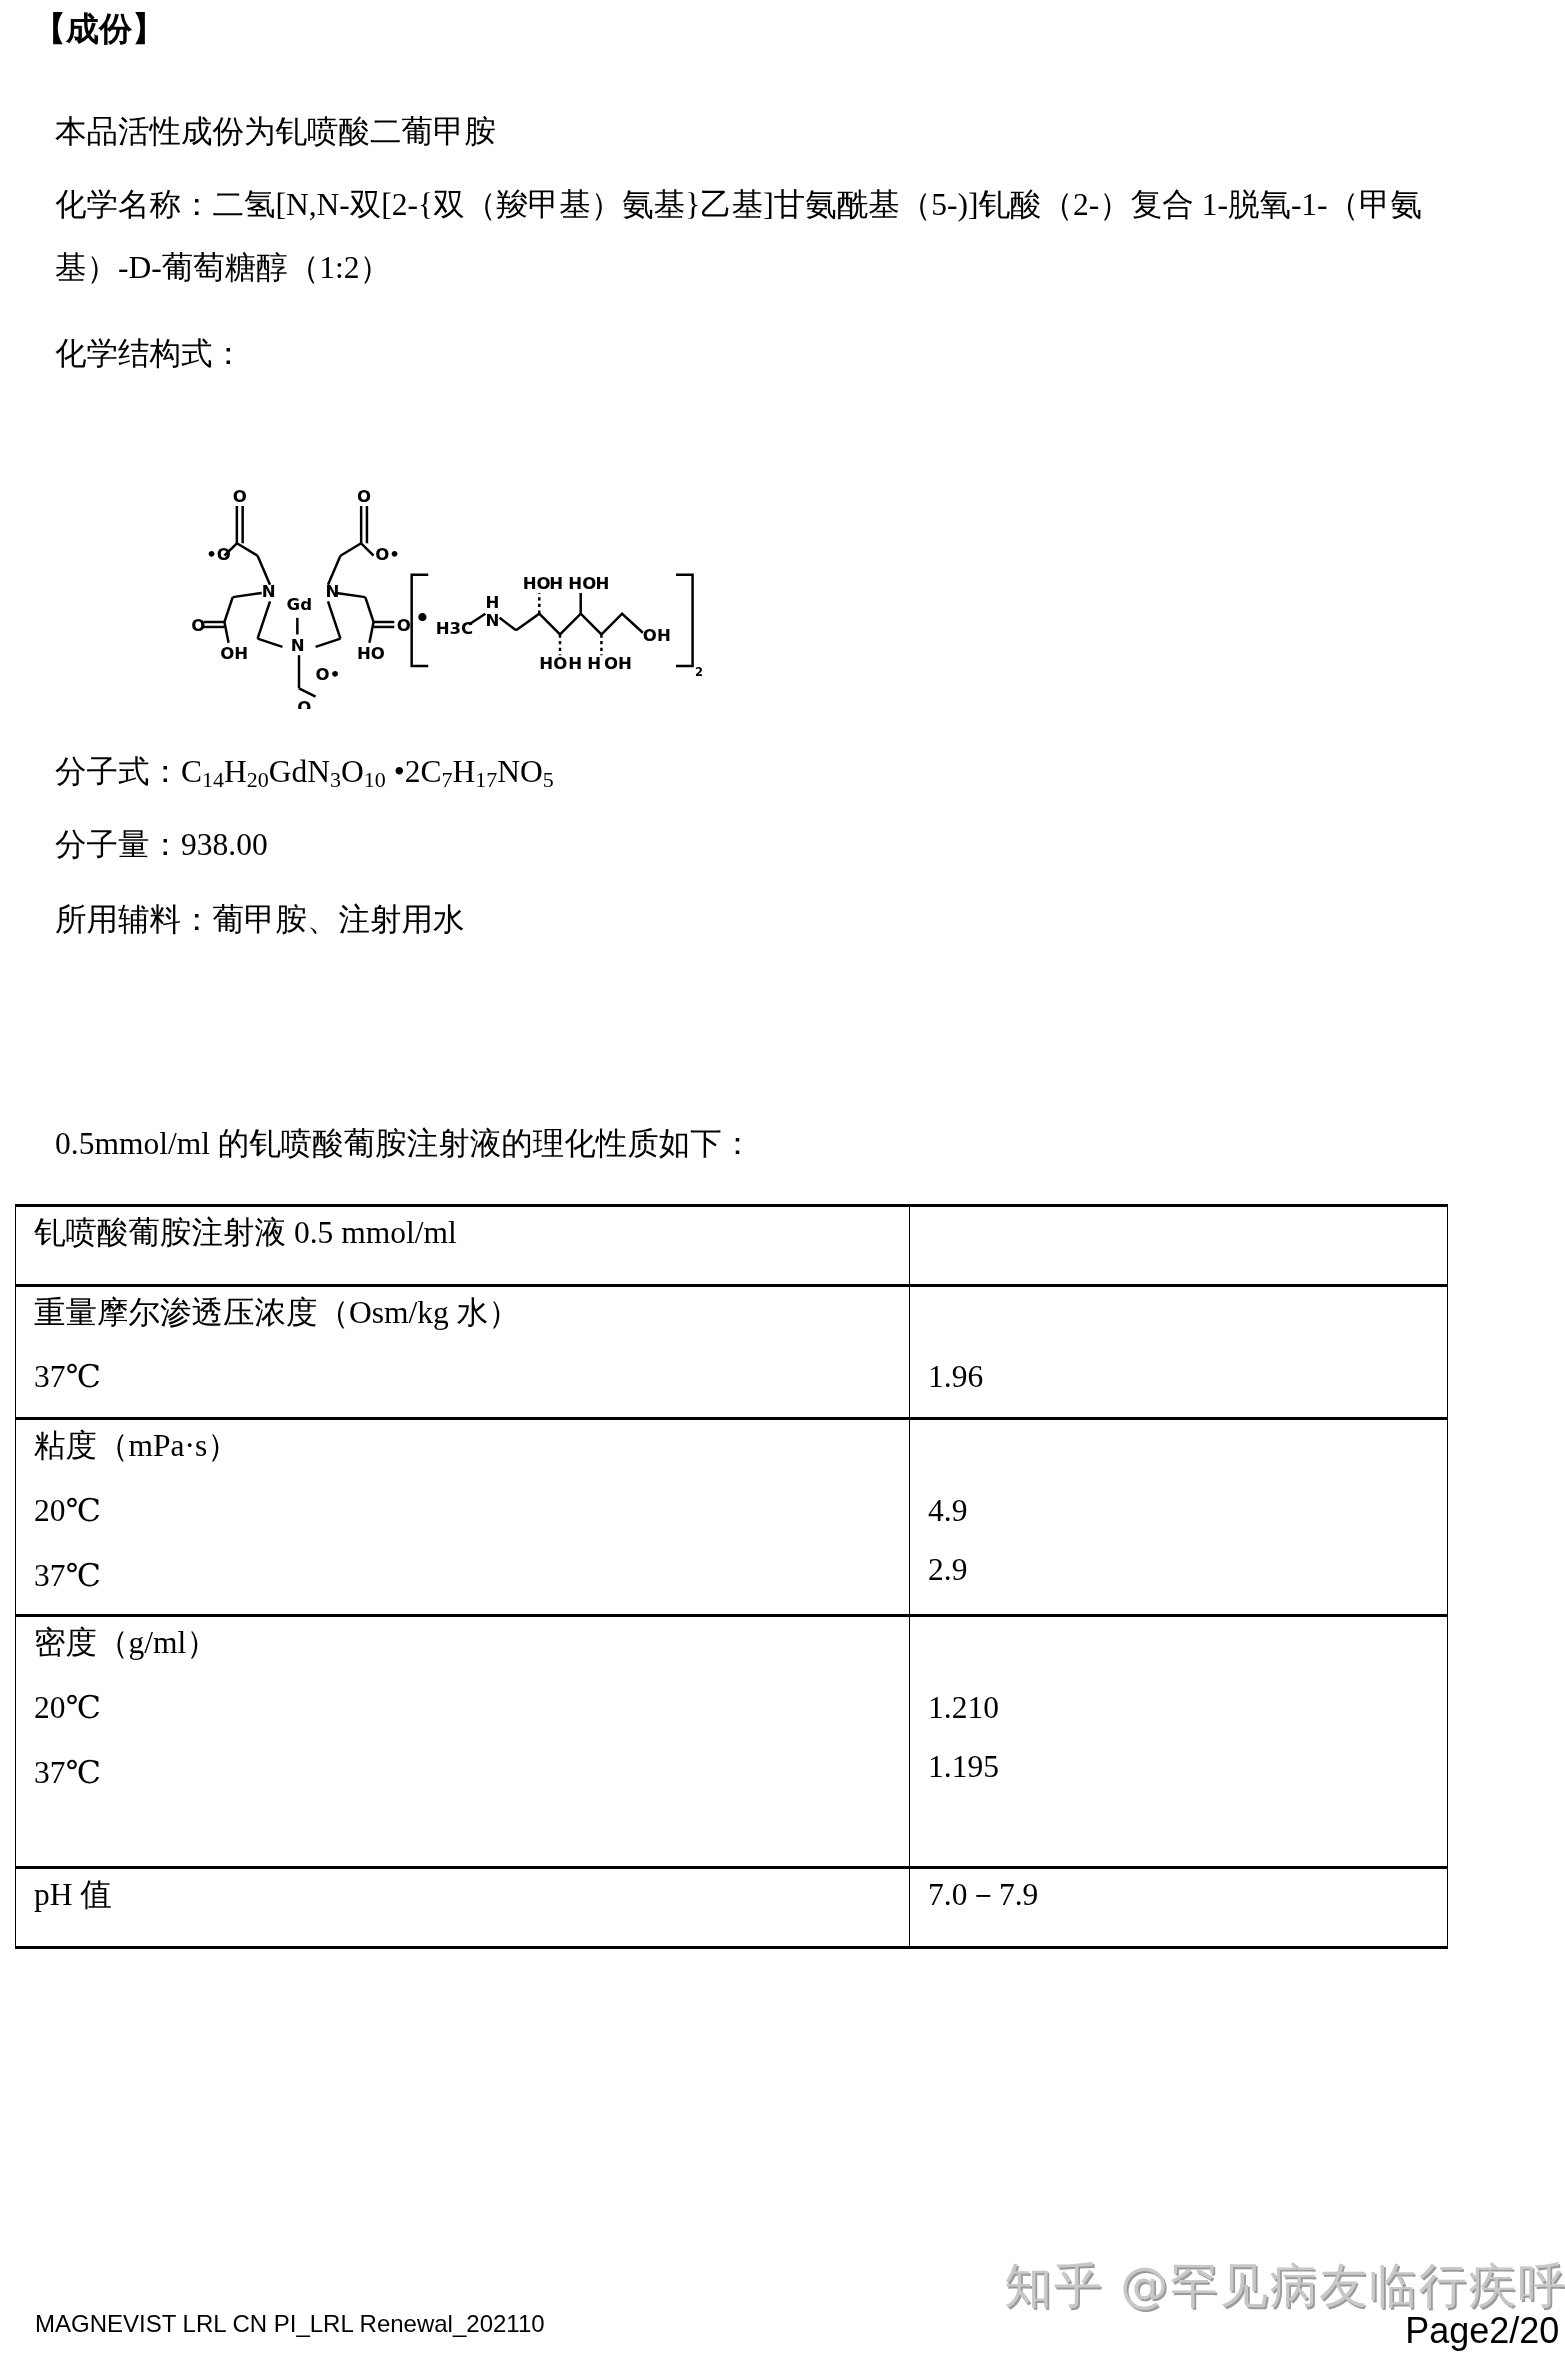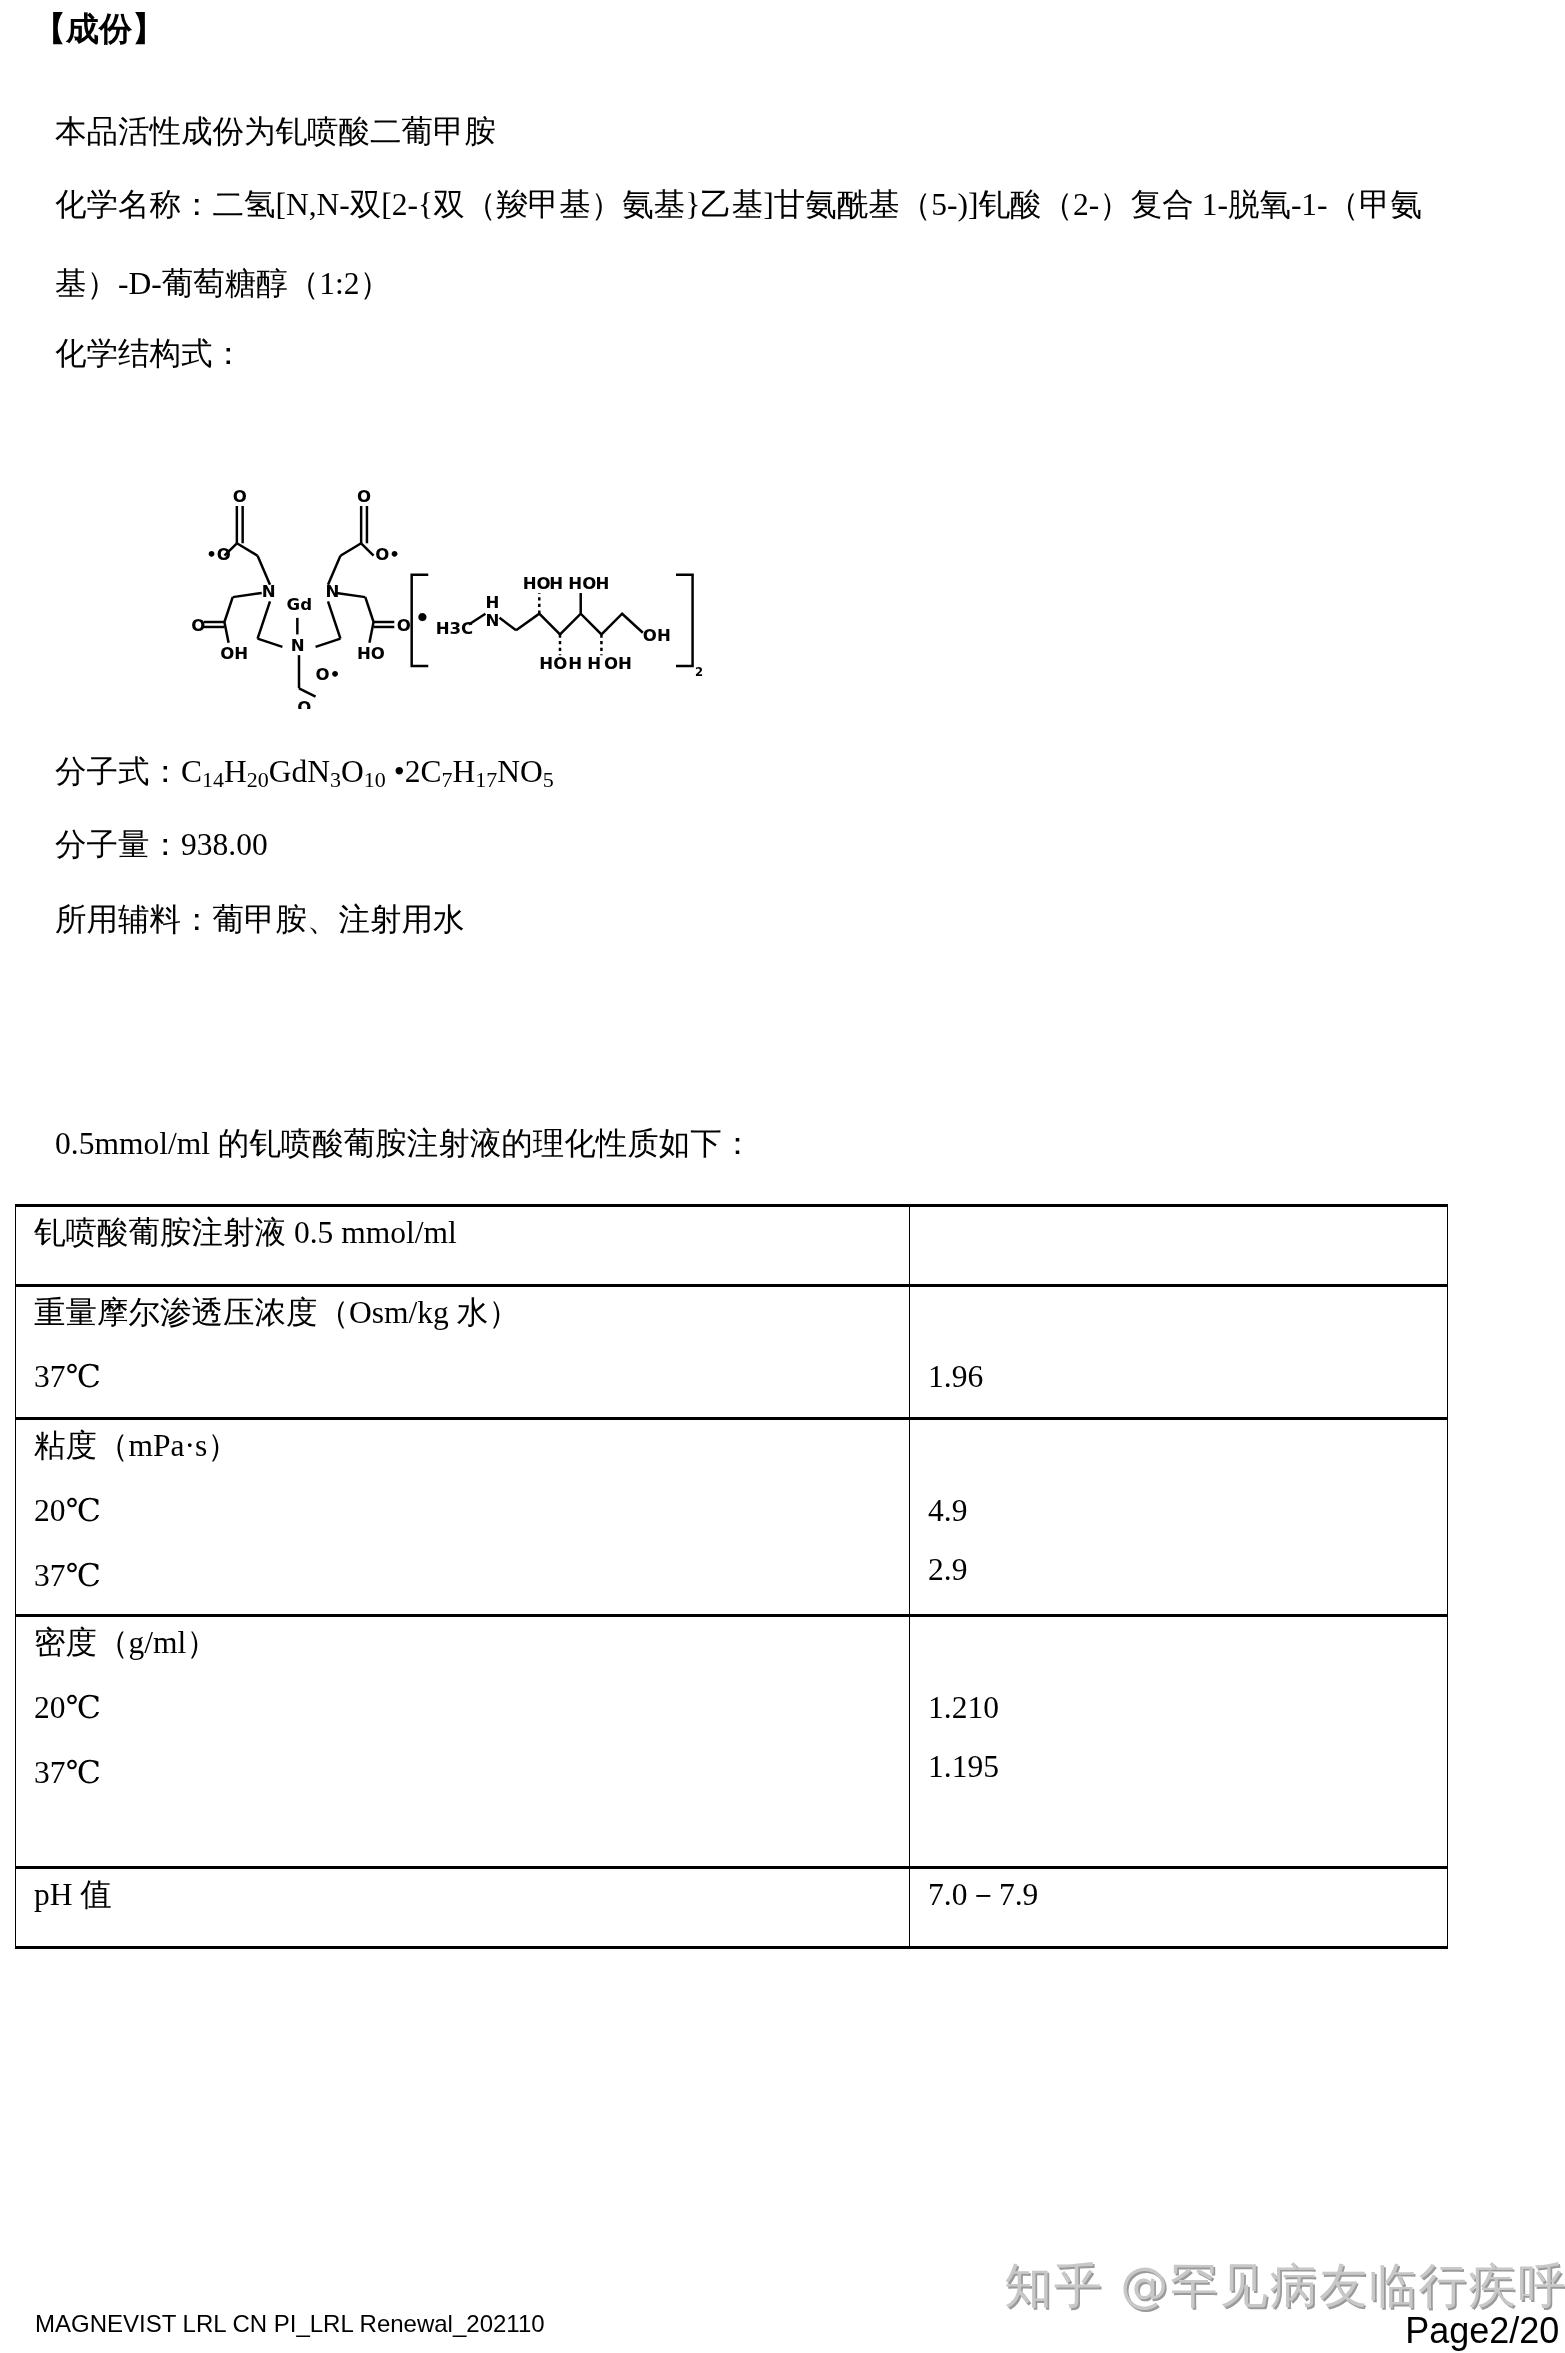--- a/index.html
+++ b/index.html
@@ -35,21 +35,21 @@
   }
 </style>
 </head>
 <body>
 
 <div class="abs title">【成份】</div>
 
 <div class="abs para" style="top:116px">本品活性成份为钆喷酸二葡甲胺</div>
 
 <div class="abs para" style="top:189px"><span>化学名称：</span><span>二氢[N,N-双[2-{双（羧甲基）氨基}乙基]甘氨酰基（5-)]钆酸（2-）复合 1-脱氧-1-（甲氨</span></div>
-<div class="abs para" style="top:268px">基）-D-葡萄糖醇（1:2）</div>
+<div class="abs para" style="top:252px">基）-D-葡萄糖醇（1:2）</div>
 
 <div class="abs para" style="top:338px">化学结构式：</div>
 
 <svg class="abs struct" viewBox="0 0 820 280" xmlns="http://www.w3.org/2000/svg">
   <g stroke="#000" stroke-width="3" fill="none">
 
     <line x1="95" y1="130" x2="80" y2="95"></line>
     <line x1="80" y1="95" x2="55" y2="80"></line>
     <line x1="55" y1="80" x2="55" y2="35"></line>
     <line x1="62" y1="80" x2="62" y2="35"></line>

